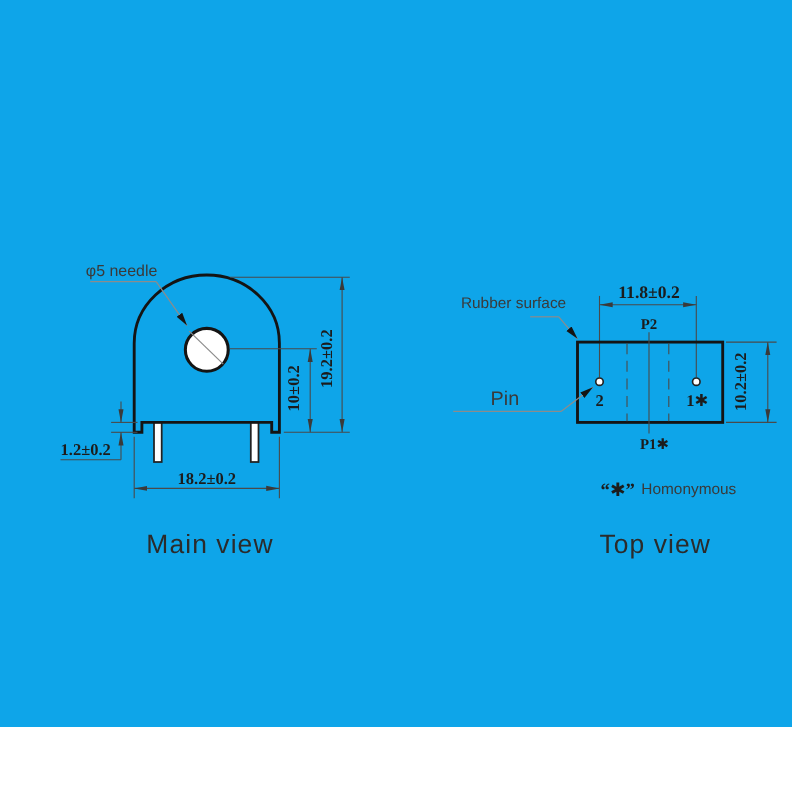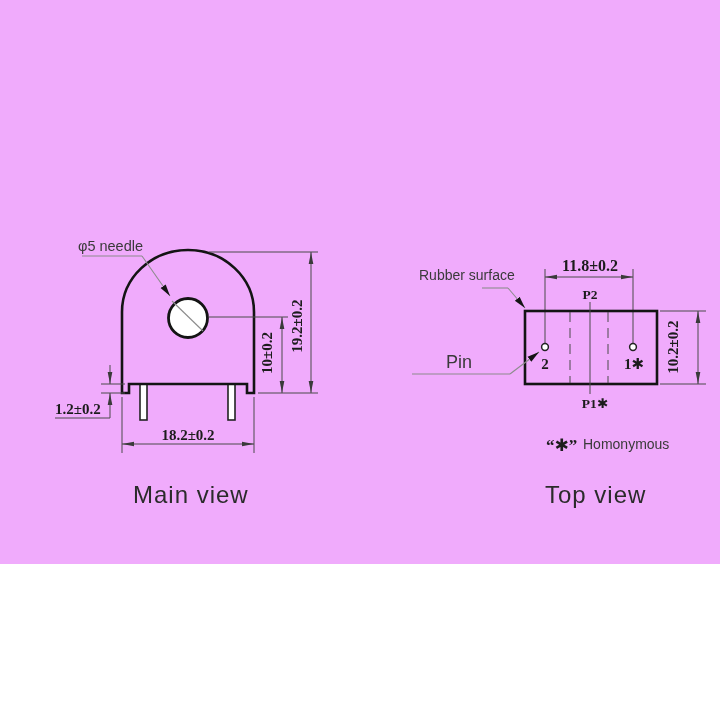--- a/index.html
+++ b/index.html
@@ -1,16 +1,16 @@
 <!DOCTYPE html>
 <html><head>
 <meta charset="utf-8">
 <style>
   html,body{margin:0;padding:0;background:#ffffff;}
-  #canvas{position:relative;width:720px;height:564px;background:#f0abfc;overflow:hidden;
+  #canvas{position:relative;width:720px;height:661px;background:#0ea5e9;overflow:hidden;
           font-family:"Liberation Sans","DejaVu Sans",sans-serif;}
   svg{display:block;}
   .outline{fill:none;stroke:#141414;stroke-width:2.6;stroke-linejoin:miter;}
   .thin{stroke:#4a4a4a;stroke-width:1;fill:none;}
   .leader{stroke:#8c8c8c;stroke-width:1.1;fill:none;}
   .dash{stroke:#4a4a4a;stroke-width:1;fill:none;stroke-dasharray:10 6;}
   .cad{font-family:"Liberation Serif","DejaVu Sans","DejaVu Serif",serif;font-weight:700;fill:#1c1c1c;}
   .lbl{font-family:"Liberation Sans","DejaVu Sans",sans-serif;fill:#3a3a3a;}
   .cap{font-family:"Liberation Sans","DejaVu Sans",sans-serif;fill:#2b2b2b;font-size:24px;letter-spacing:1px;}
 </style>

